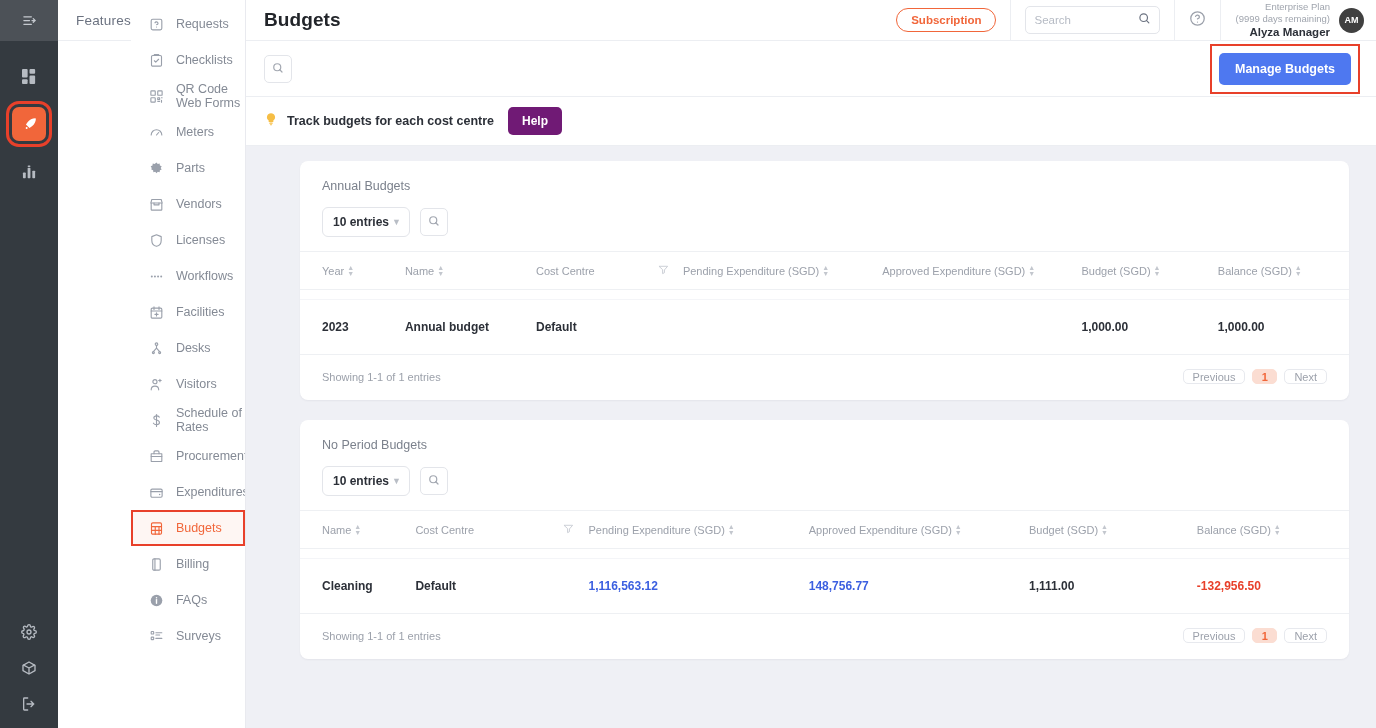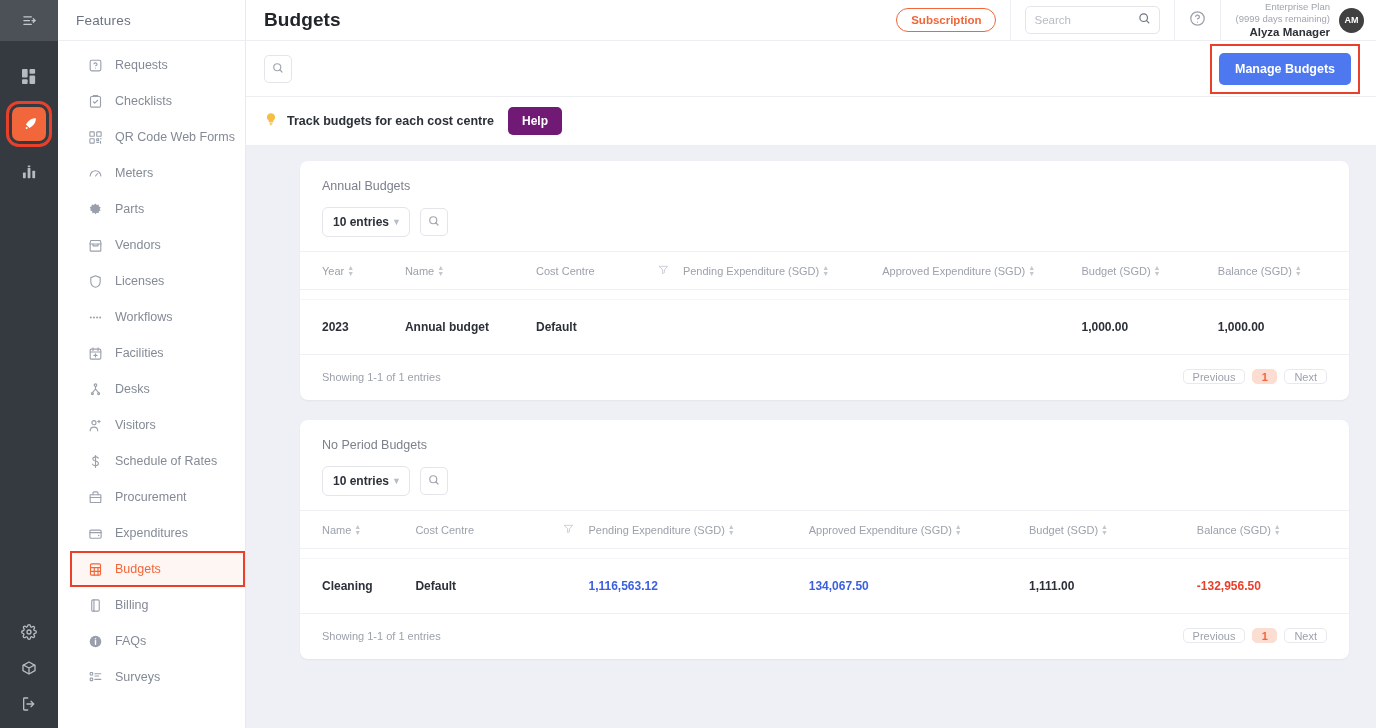--- a/index.html
+++ b/index.html
@@ -38,36 +38,35 @@
     margin-top: auto; margin-bottom: 16px;
     display: flex; flex-direction: column; align-items: center; gap: 20px;
   }
   .rail svg { display: block; }
 
   
   .sidebar {
     width: 188px; height: 728px; background: #fff;
     border-right: 1px solid #e9eaef;
     flex: none;
-    display: flex; flex-direction: column;
+    display: flex; flex-direction: row;
   }
   .sidebar-head {
     height: 41px; display: flex; align-items: center;
     padding-left: 18px;
     font-size: 13.5px; color: #6b7280; letter-spacing: .2px;
     border-bottom: 1px solid #eceef2;
     background:#fff;
   }
   .sidebar-list { padding-top: 6px; overflow: hidden; flex: 1; }
   .nav-item {
     display: flex; align-items: center; gap: 12px;
     height: 36px; padding-left: 18px;
     font-size: 12.5px; color: #848a95;
     position: relative;
-    margin-left: 12px;
   }
   .nav-item .ic { width: 15px; height: 15px; display:flex; align-items:center; justify-content:center; flex:none; color:#9aa0ab;}
   .nav-item.active { color: #f1663a; background: #fef6f3; }
   .nav-item.active .ic { color: #f1663a; }
   .nav-item.highlighted {
     outline: 2px solid #e8402a; outline-offset: -2px;
   }
 
   
   .main { flex: 1; height: 728px; display: flex; flex-direction: column; min-width: 0; background: #eff0f5; }
@@ -679,21 +678,21 @@
               </tr>
             </thead>
             <tbody>
               <tr class="spacer-row">
                 <td colspan="6"></td>
               </tr>
               <tr>
                 <td class="">Cleaning</td>
                 <td class="">Default</td>
                 <td class="link">1,116,563.12</td>
-                <td class="link">134,067.50</td>
+                <td class="link">148,756.77</td>
                 <td class="">1,111.00</td>
                 <td class="neg">-132,956.50</td>
               </tr>
             </tbody>
           </table>
           <div class="card-foot">
             <span class="showing">Showing 1-1 of 1 entries</span>
             <div class="pager">
               <div class="pg">Previous</div>
               <div class="pg cur">1</div>

